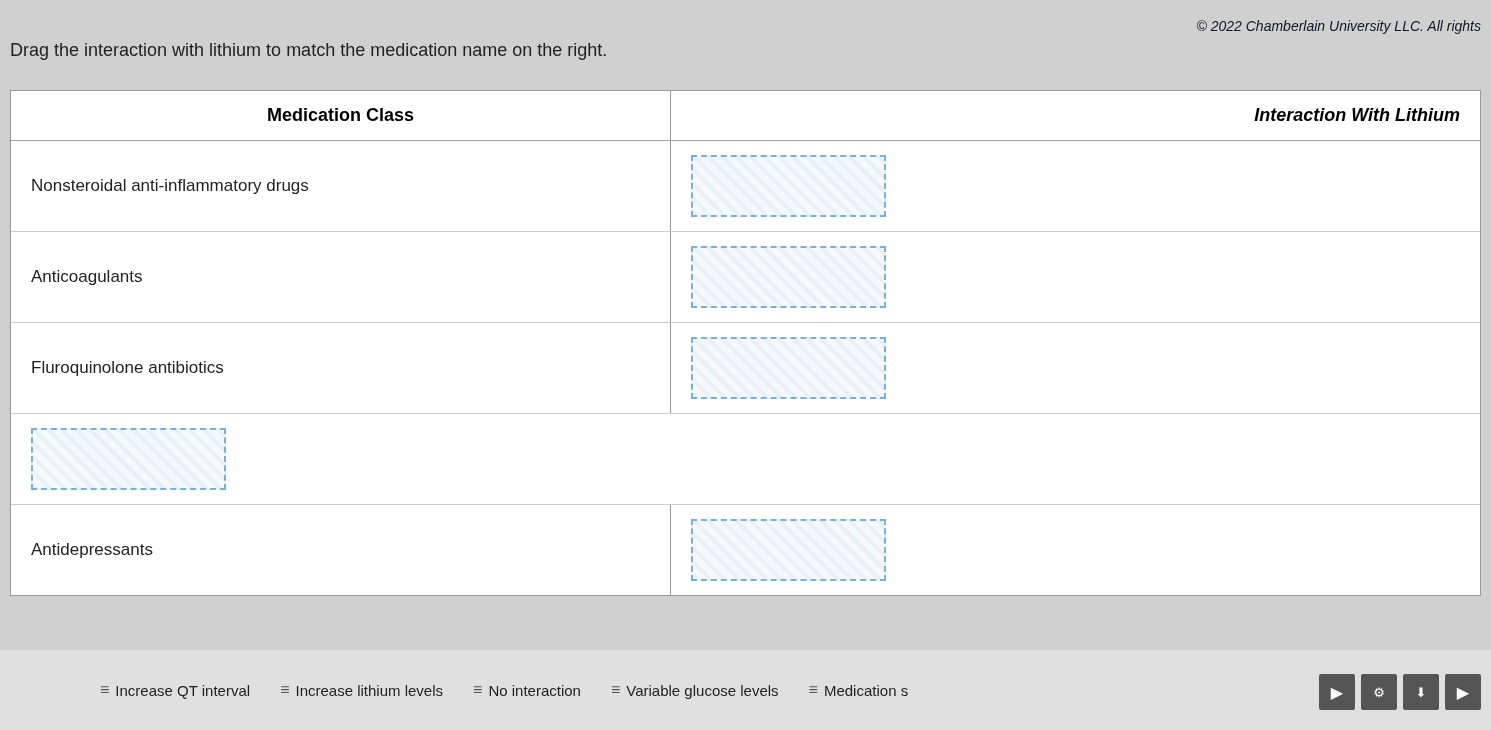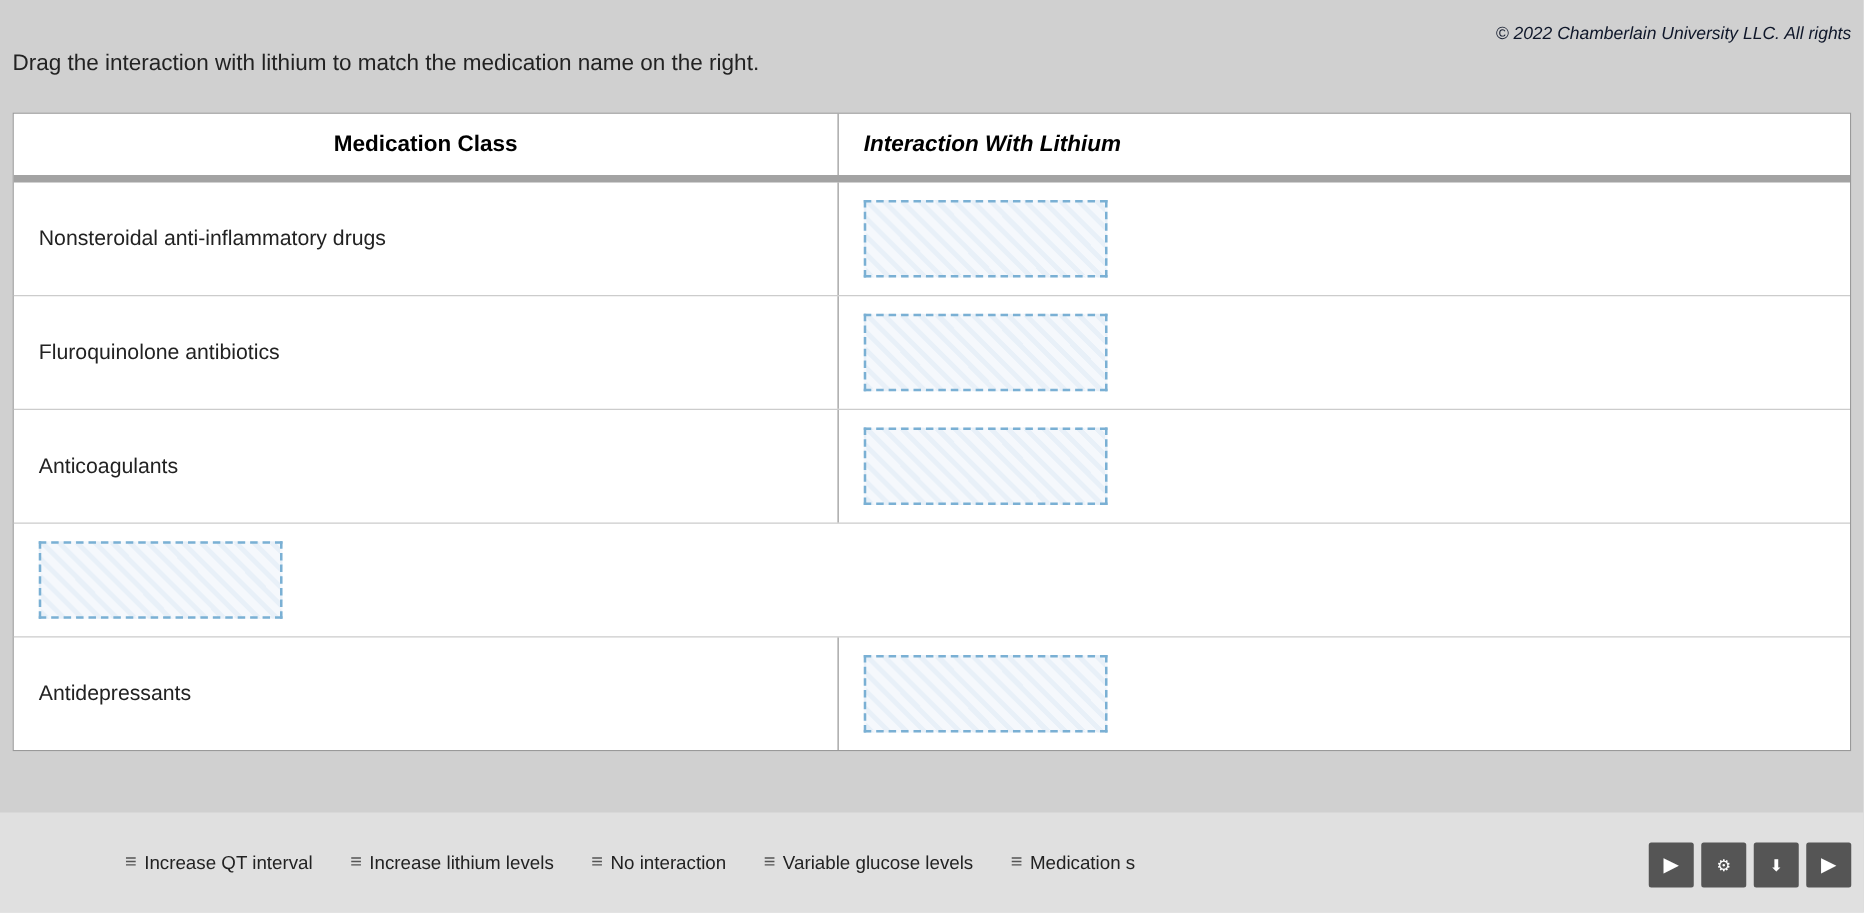--- a/index.html
+++ b/index.html
@@ -34,39 +34,39 @@
       position: absolute;
       top: 90px;
       left: 10px;
       right: 10px;
       background: white;
       border: 1px solid #999;
     }
 
     .table-header {
       display: flex;
-      border-bottom: 6px solid #a3a3a3;
+      border-bottom: 1px solid #a3a3a3;
     }
 
     .col-medication {
       width: 660px;
       padding: 14px 20px;
       font-weight: bold;
       font-size: 18px;
       border-right: 1px solid #999;
       text-align: center;
     }
 
     .col-interaction {
       flex: 1;
       padding: 14px 20px;
       font-weight: bold;
       font-size: 18px;
       font-style: italic;
-      text-align: left;
+      text-align: right;
     }
 
     .table-row {
       display: flex;
       border-bottom: 1px solid #ccc;
       min-height: 90px;
     }
 
     .table-row:last-child {
       border-bottom: none;
@@ -167,28 +167,28 @@
   </div>
 
   <div class="table-row">
     <div class="cell-medication">Nonsteroidal anti-inflammatory drugs</div>
     <div class="cell-interaction">
       <div class="drop-zone"></div>
     </div>
   </div>
 
   <div class="table-row">
+    <div class="cell-medication">Anticoagulants</div>
+    <div class="cell-interaction">
+      <div class="drop-zone"></div>
+    </div>
+  </div>
+
+  <div class="table-row">
     <div class="cell-medication">Fluroquinolone antibiotics</div>
-    <div class="cell-interaction">
-      <div class="drop-zone"></div>
-    </div>
-  </div>
-
-  <div class="table-row">
-    <div class="cell-medication">Anticoagulants</div>
     <div class="cell-interaction">
       <div class="drop-zone"></div>
     </div>
   </div>
 
   <div class="table-row">
     <div class="cell-interaction">
       <div class="drop-zone"></div>
     </div>
   </div>

